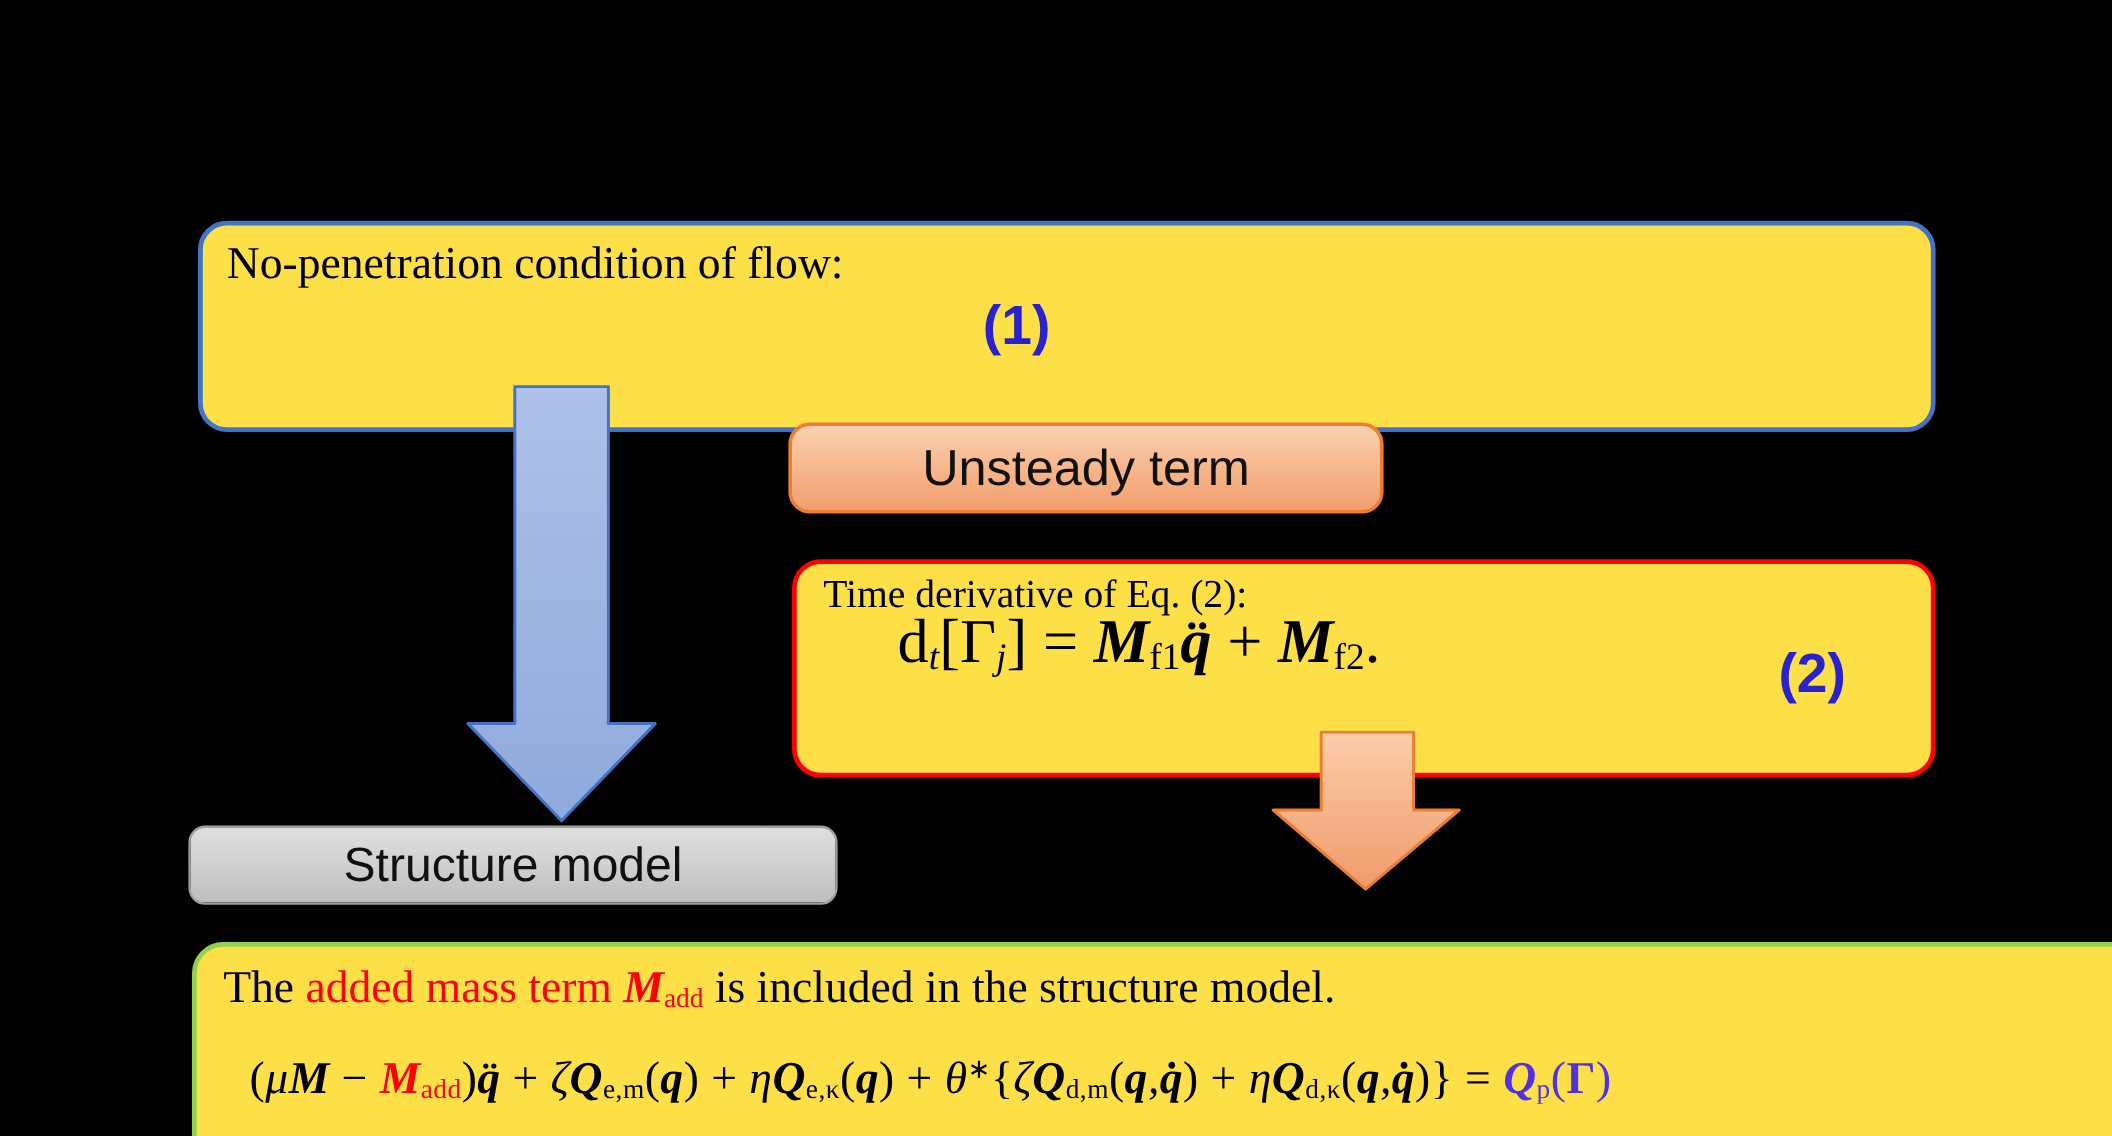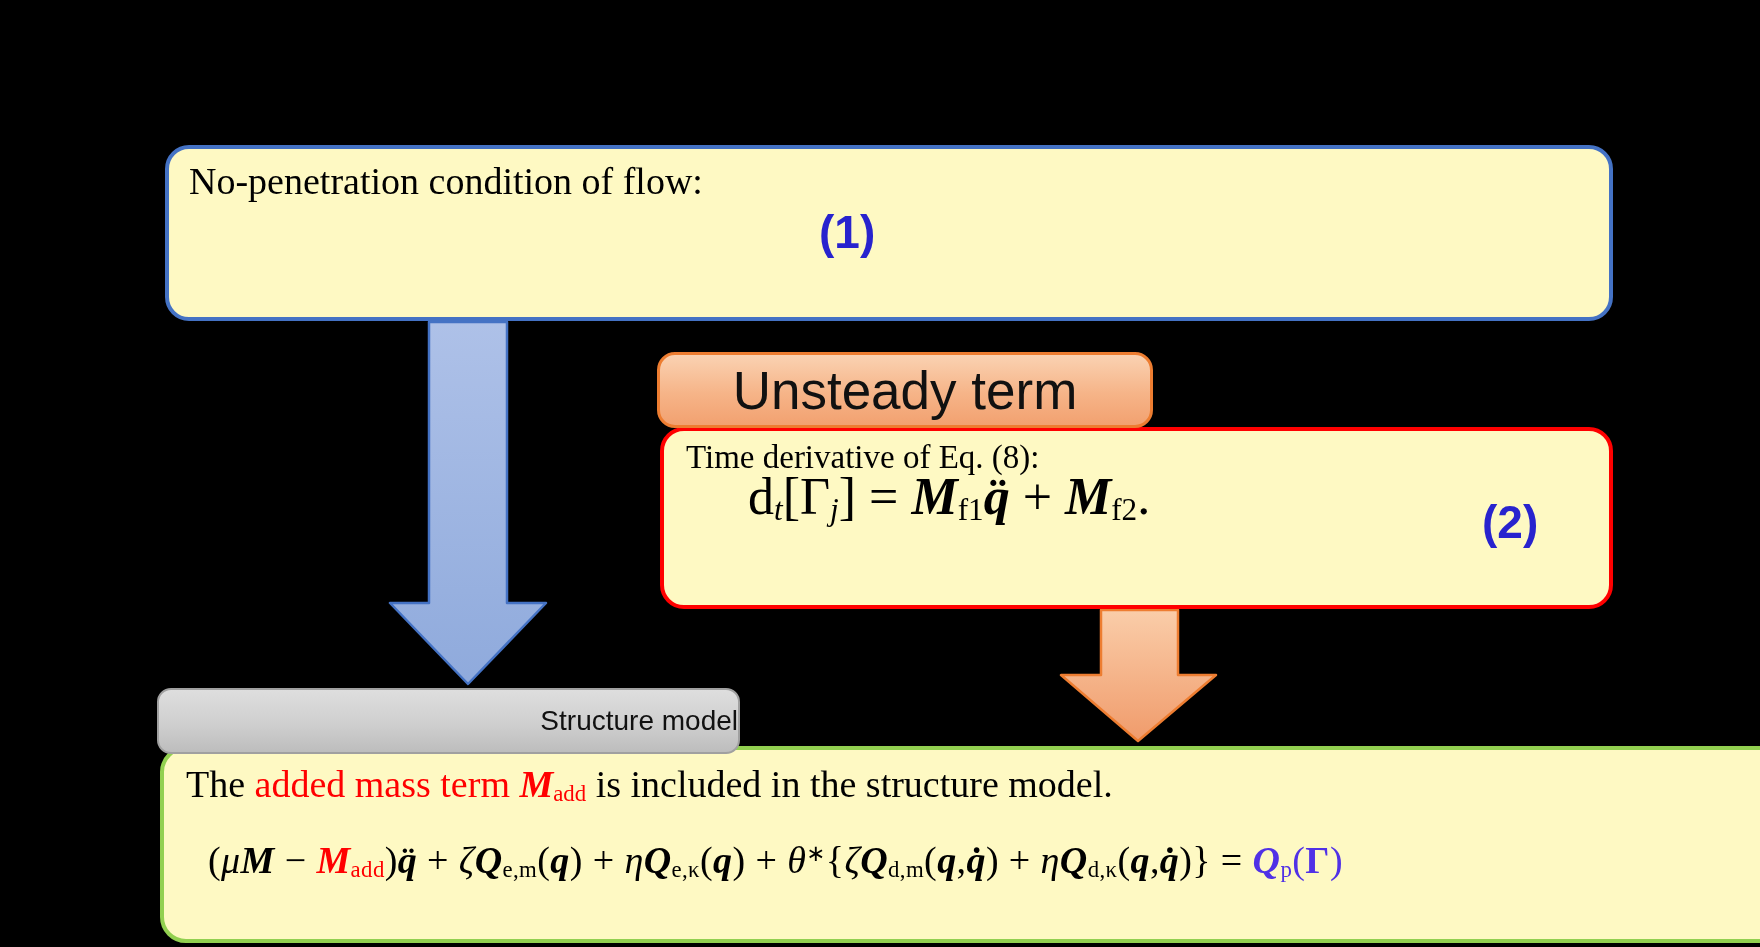--- a/index.html
+++ b/index.html
@@ -1,41 +1,41 @@
 <!DOCTYPE html>
 <html style="--flow-box-border: #4472C4; --time-box-border: #FF0000; --structure-box-border: #92D050; --label-orange-border: #ED7D31; --label-gray-border: #A0A0A0; --eq-number-blue: #2823CE; --highlight-red: #FF0000; --pressure-term-violet: #5031E6; --blue-arrow-fill-top: #AEC1E8; --blue-arrow-fill-bottom: #8FAADC; --blue-arrow-stroke: #4472C4; --orange-arrow-fill-top: #FACDA9; --orange-arrow-fill-bottom: #F09B6B; --orange-arrow-stroke: #ED7D31;"><head>
 <meta charset="utf-8">
 <style>
   html,body{margin:0;padding:0;background:#000;}
   .slide{position:relative;width:1760px;height:947px;background:#000;overflow:hidden;
          font-family:"Liberation Serif",serif;}
-  .box{position:absolute;background:#fef9c3;box-sizing:border-box;}
+  .box{position:absolute;background:#fde047;box-sizing:border-box;margin-top:39px;}
   .flow-box{left:165px;top:145px;width:1448px;height:176px;border:4px solid var(--flow-box-border);border-radius:24px;}
   .time-box{left:660px;top:427px;width:953px;height:182px;border:4px solid var(--time-box-border);border-radius:24px;}
   .structure-box{left:160px;top:746px;width:1666px;height:197px;border:4px solid var(--structure-box-border);border-radius:26px;}
   .box-title{position:absolute;color:#000;white-space:nowrap;}
   .flow-title{left:20px;top:10px;font-size:38px;}
   .time-title{left:22px;top:8px;font-size:33px;}
   .equation{position:absolute;color:#000;white-space:nowrap;}
   .eq1{left:168px;top:42px;font-size:56px;}
   .eq2{left:84px;top:36px;font-size:52px;}
   .eq3{left:44px;top:88px;font-size:38px;letter-spacing:.4px;}
   .sentence{position:absolute;left:22px;top:12px;font-size:38px;color:#000;white-space:nowrap;}
   .eq-number{position:absolute;font-family:"Liberation Sans",sans-serif;font-weight:600;
              color:var(--eq-number-blue);white-space:nowrap;}
   .eq1-num{left:650px;top:56px;font-size:46px;}
   .eq2-num{left:818px;top:64px;font-size:46px;}
   .tab{position:absolute;box-sizing:border-box;display:flex;align-items:center;justify-content:center;
        font-family:"Liberation Sans",sans-serif;font-weight:300;color:#111;z-index:3;white-space:nowrap;}
   .unsteady-tab{left:657px;top:352px;width:496px;height:76px;border-radius:18px;
        border:3px solid var(--label-orange-border);
-       background:linear-gradient(180deg,#fad2b2 0%,#f6b488 55%,#f2a170 100%);font-size:53px;}
-  .structure-tab{left:157px;top:688px;width:583px;height:66px;border-radius:14px;
+       background:linear-gradient(180deg,#fad2b2 0%,#f6b488 55%,#f2a170 100%);font-size:42px;}
+  .structure-tab{left:157px;top:688px;width:541px;height:66px;border-radius:14px;
        border:2px solid var(--label-gray-border);
-       background:linear-gradient(180deg,#dedede 0%,#cfcfcf 55%,#bdbdbd 100%);font-size:28px;justify-content:flex-end;}
+       background:linear-gradient(180deg,#dedede 0%,#cfcfcf 55%,#bdbdbd 100%);font-size:40px;}
   .arrow{position:absolute;z-index:2;}
   .blue-arrow{left:388px;top:321px;}
   .orange-arrow{left:1059px;top:609px;}
   
   .it{font-style:italic;}
   .b{font-weight:bold;}
   .bi{font-weight:bold;font-style:italic;}
   .sub{font-size:60%;vertical-align:-16%;}
   .sub.it{font-style:italic;}
   .sup{font-size:60%;vertical-align:48%;}
@@ -60,21 +60,21 @@
       </linearGradient>
     </defs>
     <polygon points="41,1 119,1 119,282 158,282 80,363 2,282 41,282" fill="url(#gBlue)" stroke="#4472C4" stroke-width="2.5" stroke-linejoin="round"></polygon>
   </svg>
 
   <div class="tab unsteady-tab">
     <span>Unsteady term</span>
   </div>
 
   <div class="box time-box">
-    <div class="box-title time-title">Time derivative of Eq. (8):</div>
+    <div class="box-title time-title">Time derivative of Eq. (2):</div>
     <div class="equation eq2"><span>d</span><span class="sub it">t</span><span>[</span><span>Γ</span><span class="sub it">j</span><span>]</span><span> = </span><span class="bi">M</span><span class="sub">f1</span><span class="bi">q̈</span><span> + </span><span class="bi">M</span><span class="sub">f2</span><span>.</span></div>
     <div class="eq-number eq2-num">(2)</div>
   </div>
 
   <svg class="arrow orange-arrow" width="160" height="134" viewBox="0 0 160 134">
     <defs>
       <linearGradient id="gOrange" x1="0" y1="0" x2="0" y2="1">
         <stop offset="0" stop-color="#FACDA9"></stop>
           <stop offset="1" stop-color="#F09B6B"></stop>
       </linearGradient>

